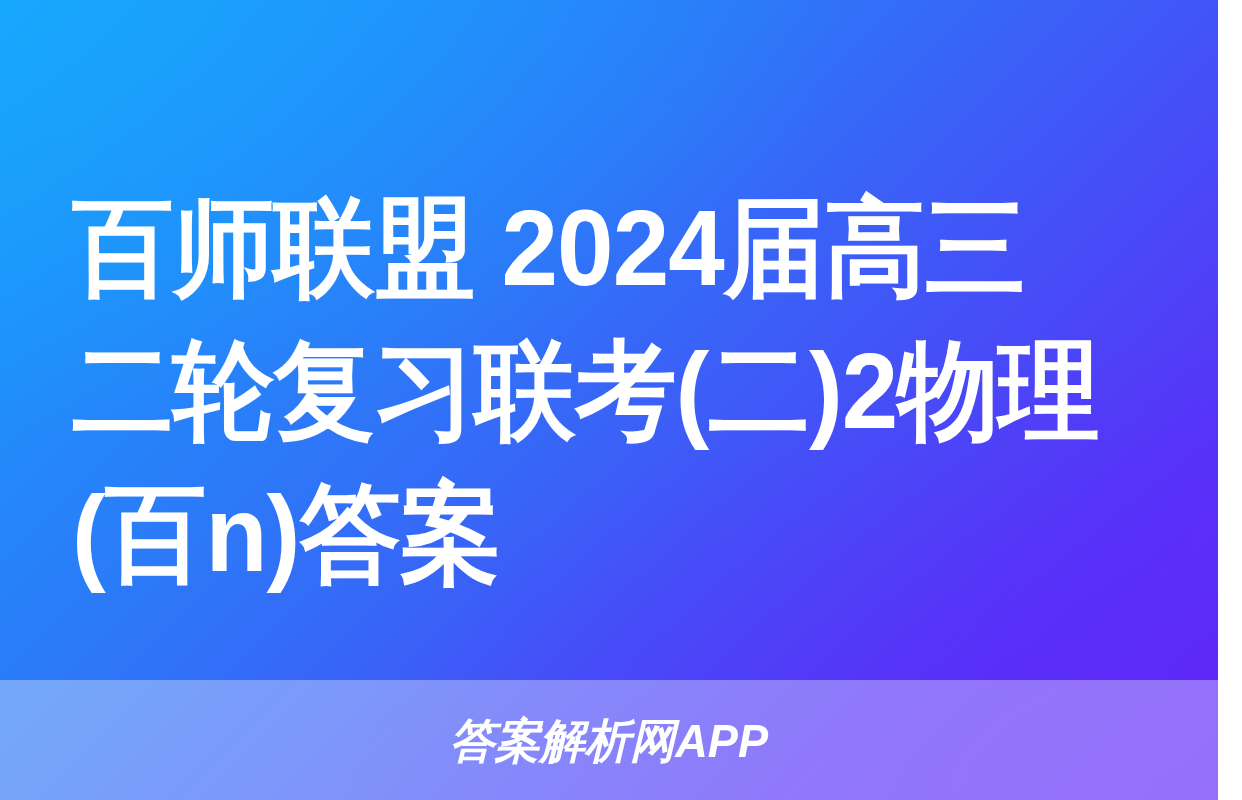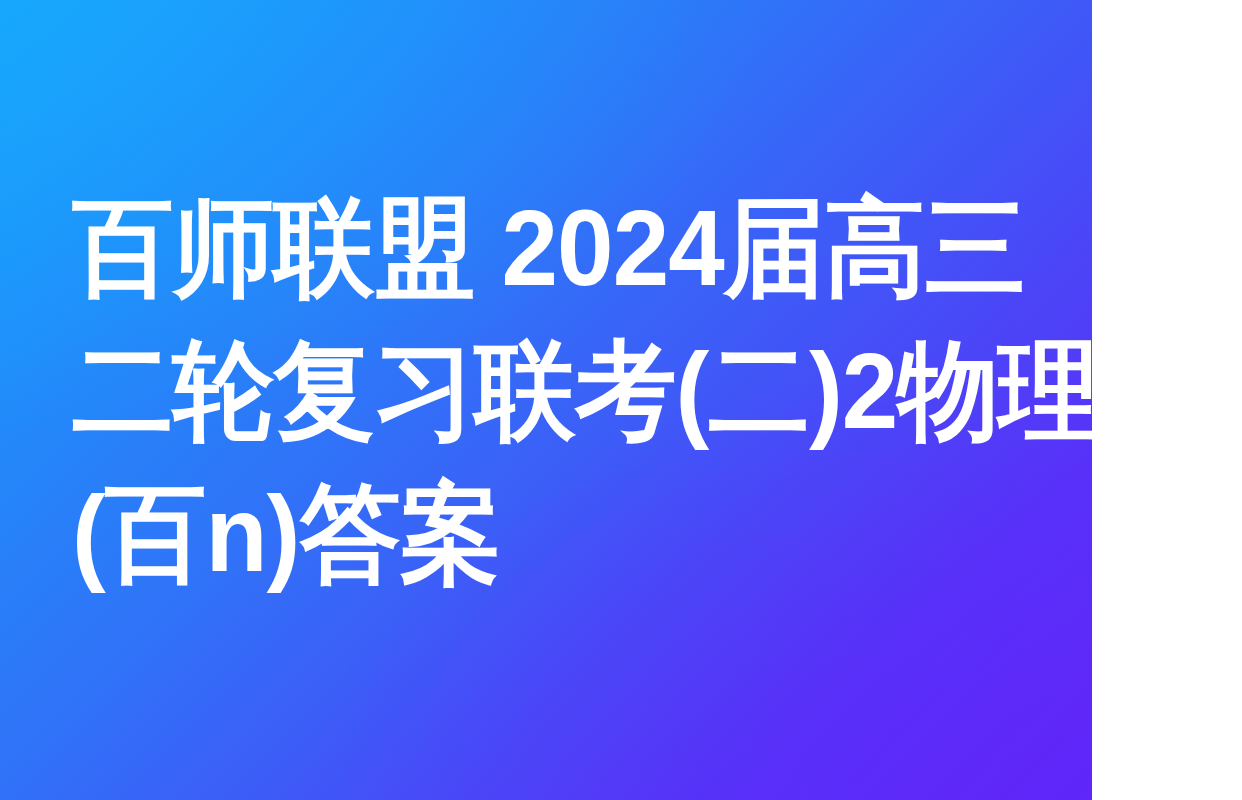--- a/index.html
+++ b/index.html
@@ -4,21 +4,21 @@
 <title>答案解析网APP</title>
 <style>
   html, body {
     margin: 0;
     padding: 0;
     background: #ffffff;
   }
 
   #poster {
     position: relative;
-    width: 1092px;
+    width: 1218px;
     height: 800px;
     overflow: hidden;
     font-family: "Liberation Sans", "DejaVu Sans", sans-serif;
     
     background-image:
       linear-gradient(135deg,
         #14a5fb 0%,
         #1f8ffa 18%,
         #2f74f8 40%,
         #4352f7 62%,
@@ -90,14 +90,17 @@
 </style>
 </head>
 <body>
 
 <div id="poster">
 
   <div class="title-block">
     <h1 class="title-text">百师联盟 2024届高三二轮复习联考(二)2物理(百n)答案</h1>
   </div>
 
+  <div class="banner">
+    <span class="banner-text">答案解析网APP</span>
+  </div>
 
 </div>
 
 </body></html>

